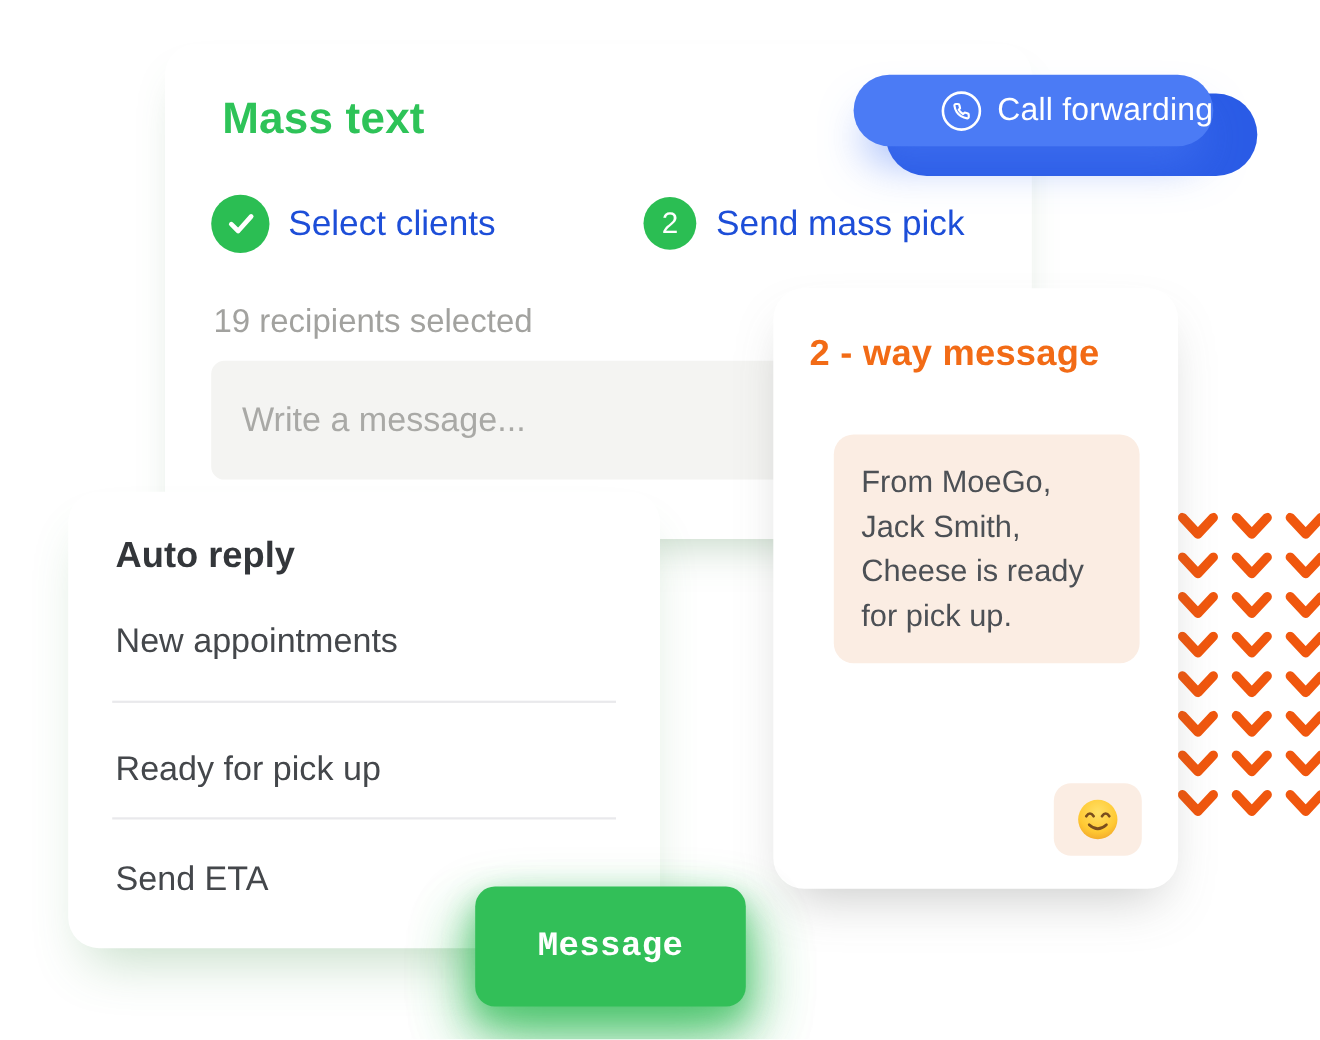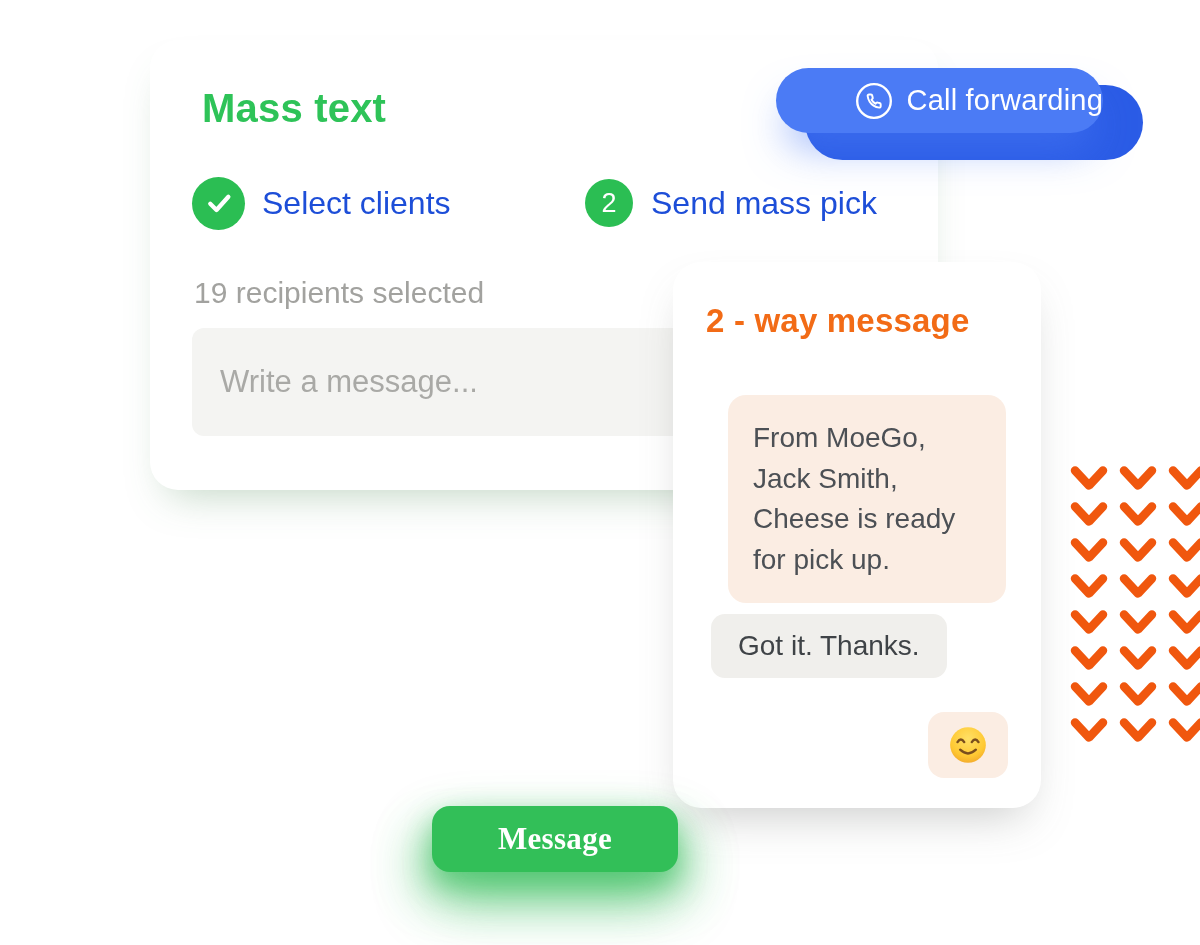--- a/index.html
+++ b/index.html
@@ -59,21 +59,21 @@
     background:var(--blue-front);color:#ffffff;cursor:pointer;
     display:flex;align-items:center;gap:13px;padding:0 0 0 27px;
     font-family:inherit;font-size:29px;font-weight:500;letter-spacing:.2px;
     box-shadow:0 24px 40px -10px rgba(77,124,246,.55);
     justify-content:flex-end;
   }
   .cf-front svg{flex:0 0 auto;}
 
   
   .tw-card{
-    left:673px;top:262px;width:368px;height:546px;border-radius:28px;z-index:4;
+    left:703px;top:262px;width:368px;height:546px;border-radius:28px;z-index:4;
     box-shadow:0 22px 46px -16px rgba(96,100,96,.35);
   }
   .tw-title{
     position:absolute;left:33px;top:40px;margin:0;
     font-size:33px;font-weight:700;color:var(--orange-title);letter-spacing:.2px;
   }
   .bubble{position:absolute;box-sizing:border-box;}
   .bubble.peach{
     left:55px;top:122px;width:278px;padding:23px 25px;border-radius:18px;
     background:var(--peach-bubble);font-size:28px;line-height:1.45;color:#4C5055;
@@ -102,23 +102,23 @@
   .ar-item{position:absolute;left:43px;font-size:31px;color:#44474B;cursor:pointer;}
   .ar-item.i1{top:118px;}
   .ar-item.i2{top:234px;}
   .ar-item.i3{top:334px;}
   .ar-div{position:absolute;left:40px;width:458px;height:2px;background:#E9E9EC;}
   .ar-div.d1{top:190px;}
   .ar-div.d2{top:296px;}
 
   
   .msg-btn{
-    position:absolute;left:432px;top:806px;width:246px;height:66px;z-index:7;
+    position:absolute;left:432px;top:806px;width:246px;height:109px;z-index:7;
     border:none;border-radius:18px;background:var(--button-green);cursor:pointer;
-    color:#ffffff;font-family:Liberation Serif, serif;font-size:31px;font-weight:700;letter-spacing:.3px;
+    color:#ffffff;font-family:Liberation Mono, monospace;font-size:31px;font-weight:700;letter-spacing:.3px;
     box-shadow:
       0 12px 26px rgba(47,188,86,.50),
       0 28px 58px rgba(47,188,86,.42),
       -16px 24px 46px rgba(47,188,86,.30),
       16px 24px 46px rgba(47,188,86,.28);
   }
 </style>
 </head>
 <body>
 
@@ -235,34 +235,41 @@
       <span>Call forwarding</span>
     </button>
   </div>
 
   <section class="card tw-card">
     <h2 class="tw-title">2 - way message</h2>
     <div class="bubble peach">From MoeGo,
 Jack Smith,
 Cheese is ready
 for pick up.</div>
-    <div class="bubble gray">Got it. Thanks.</div>
     <div class="bubble emoji">
       <svg width="42" height="42" viewBox="0 0 40 40">
         <defs>
           <radialGradient id="emj" cx="50%" cy="32%" r="75%">
             <stop offset="0%" stop-color="#FFE066"></stop>
             <stop offset="65%" stop-color="#FFC933"></stop>
             <stop offset="100%" stop-color="#F0A32A"></stop>
           </radialGradient>
         </defs>
         <circle cx="20" cy="20" r="17" fill="url(#emj)"></circle>
         <path d="M10 17.2 Q13.2 12.4 16.4 17.2" fill="none" stroke="#7A4E1D" stroke-width="2.3" stroke-linecap="round"></path>
         <path d="M23.6 17.2 Q26.8 12.4 30 17.2" fill="none" stroke="#7A4E1D" stroke-width="2.3" stroke-linecap="round"></path>
         <path d="M12.5 24.5 Q20 31.5 27.5 24.5" fill="none" stroke="#7A4E1D" stroke-width="2.3" stroke-linecap="round"></path>
       </svg>
     </div>
   </section>
 
+  <section class="card ar-card">
+    <h2 class="ar-title">Auto reply</h2>
+    <div class="ar-item i1">New appointments</div>
+    <div class="ar-div d1"></div>
+    <div class="ar-item i2">Ready for pick up</div>
+    <div class="ar-div d2"></div>
+    <div class="ar-item i3">Send ETA</div>
+  </section>
 
   <button class="msg-btn">Message</button>
 
 </div>
 
 </body></html>

